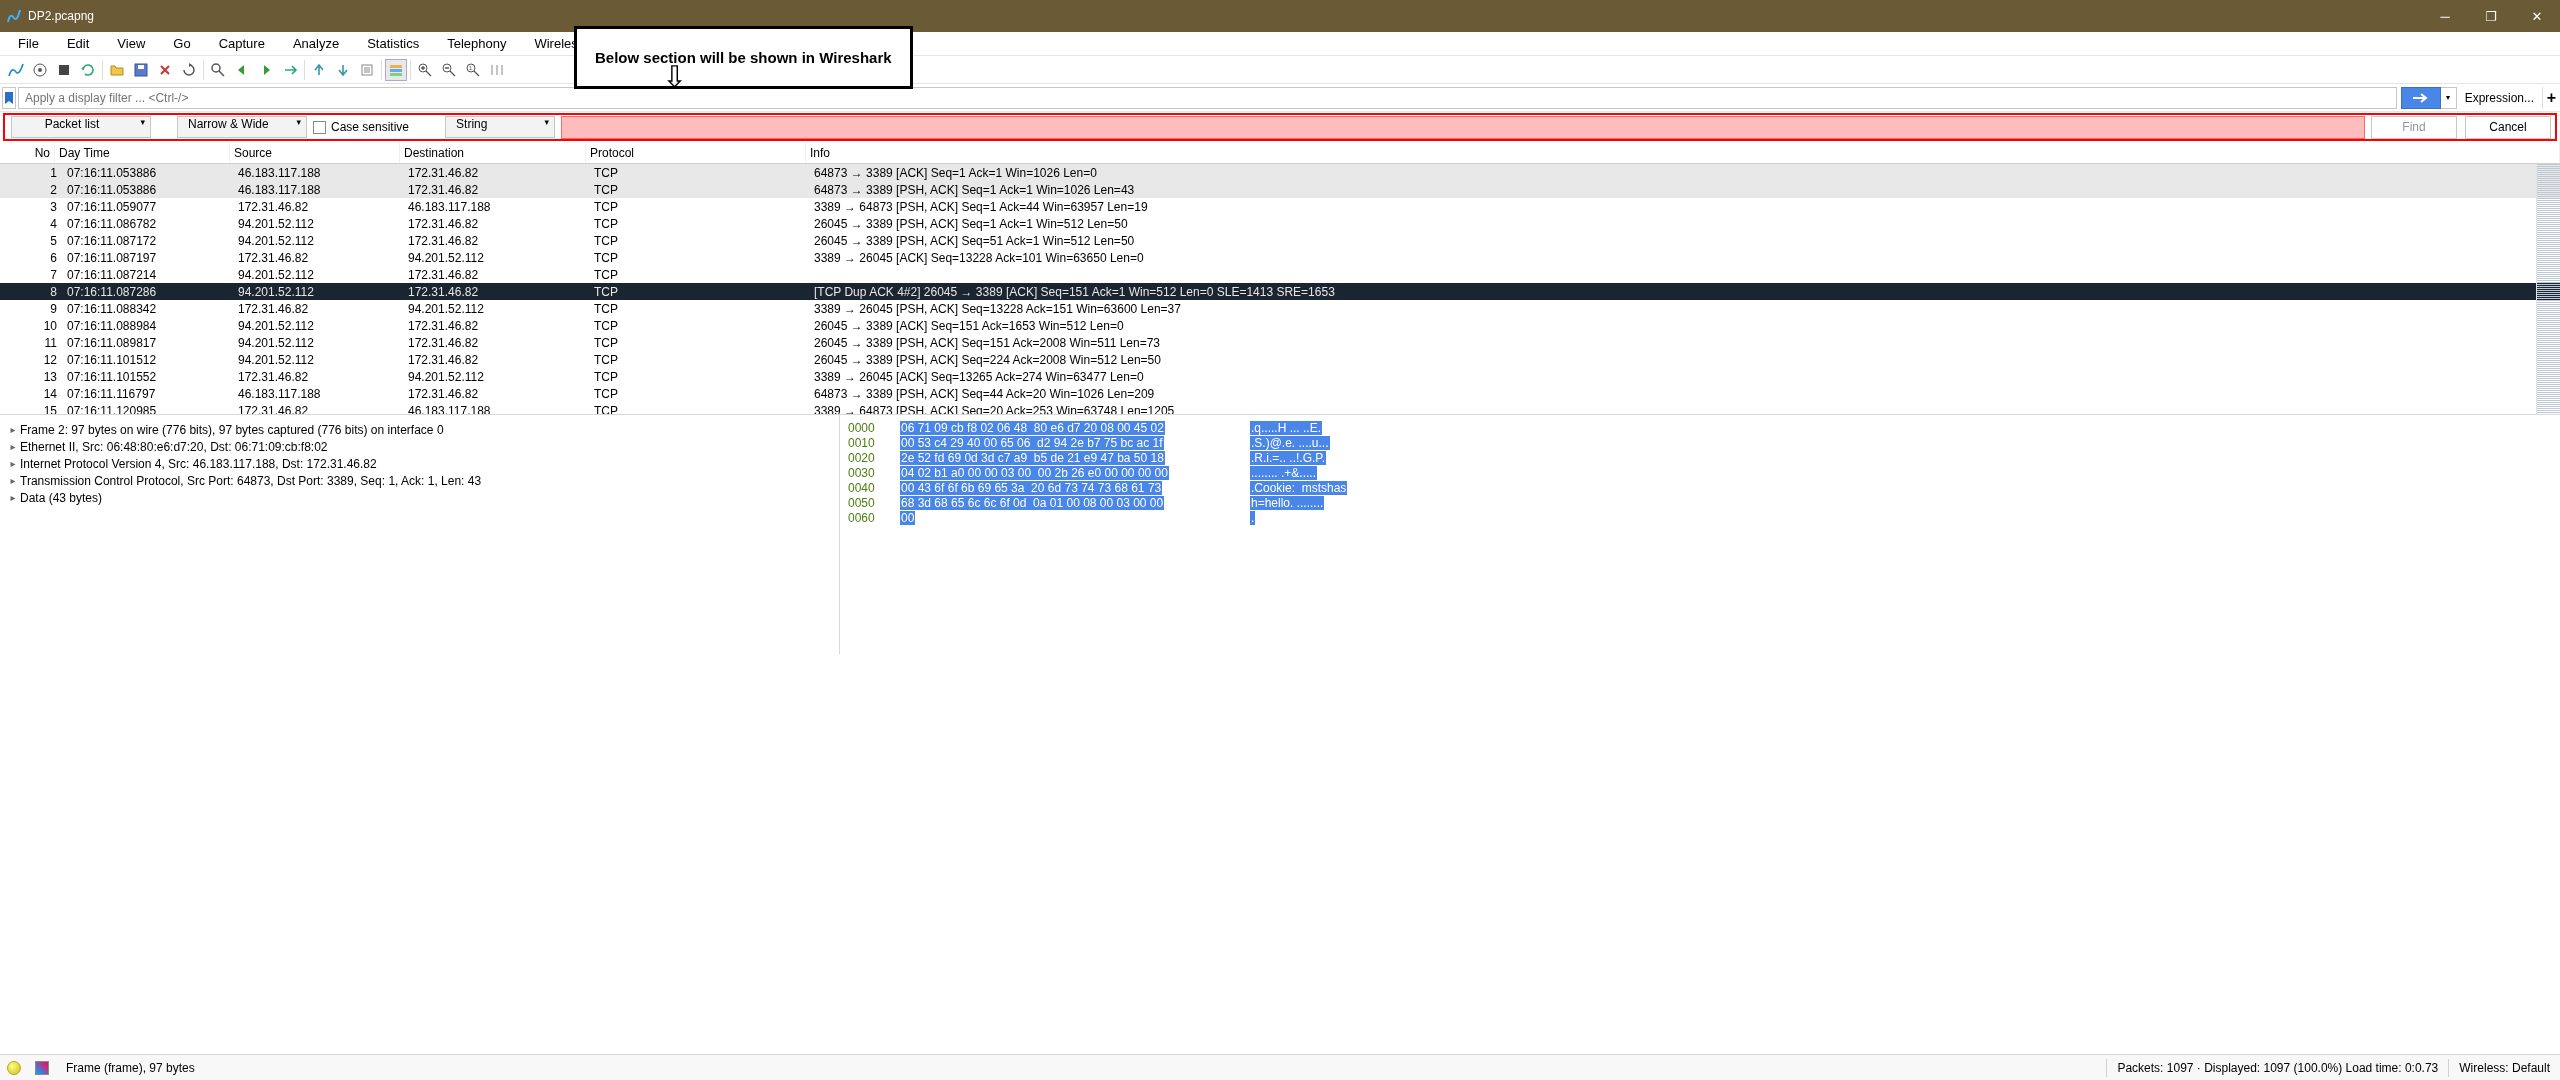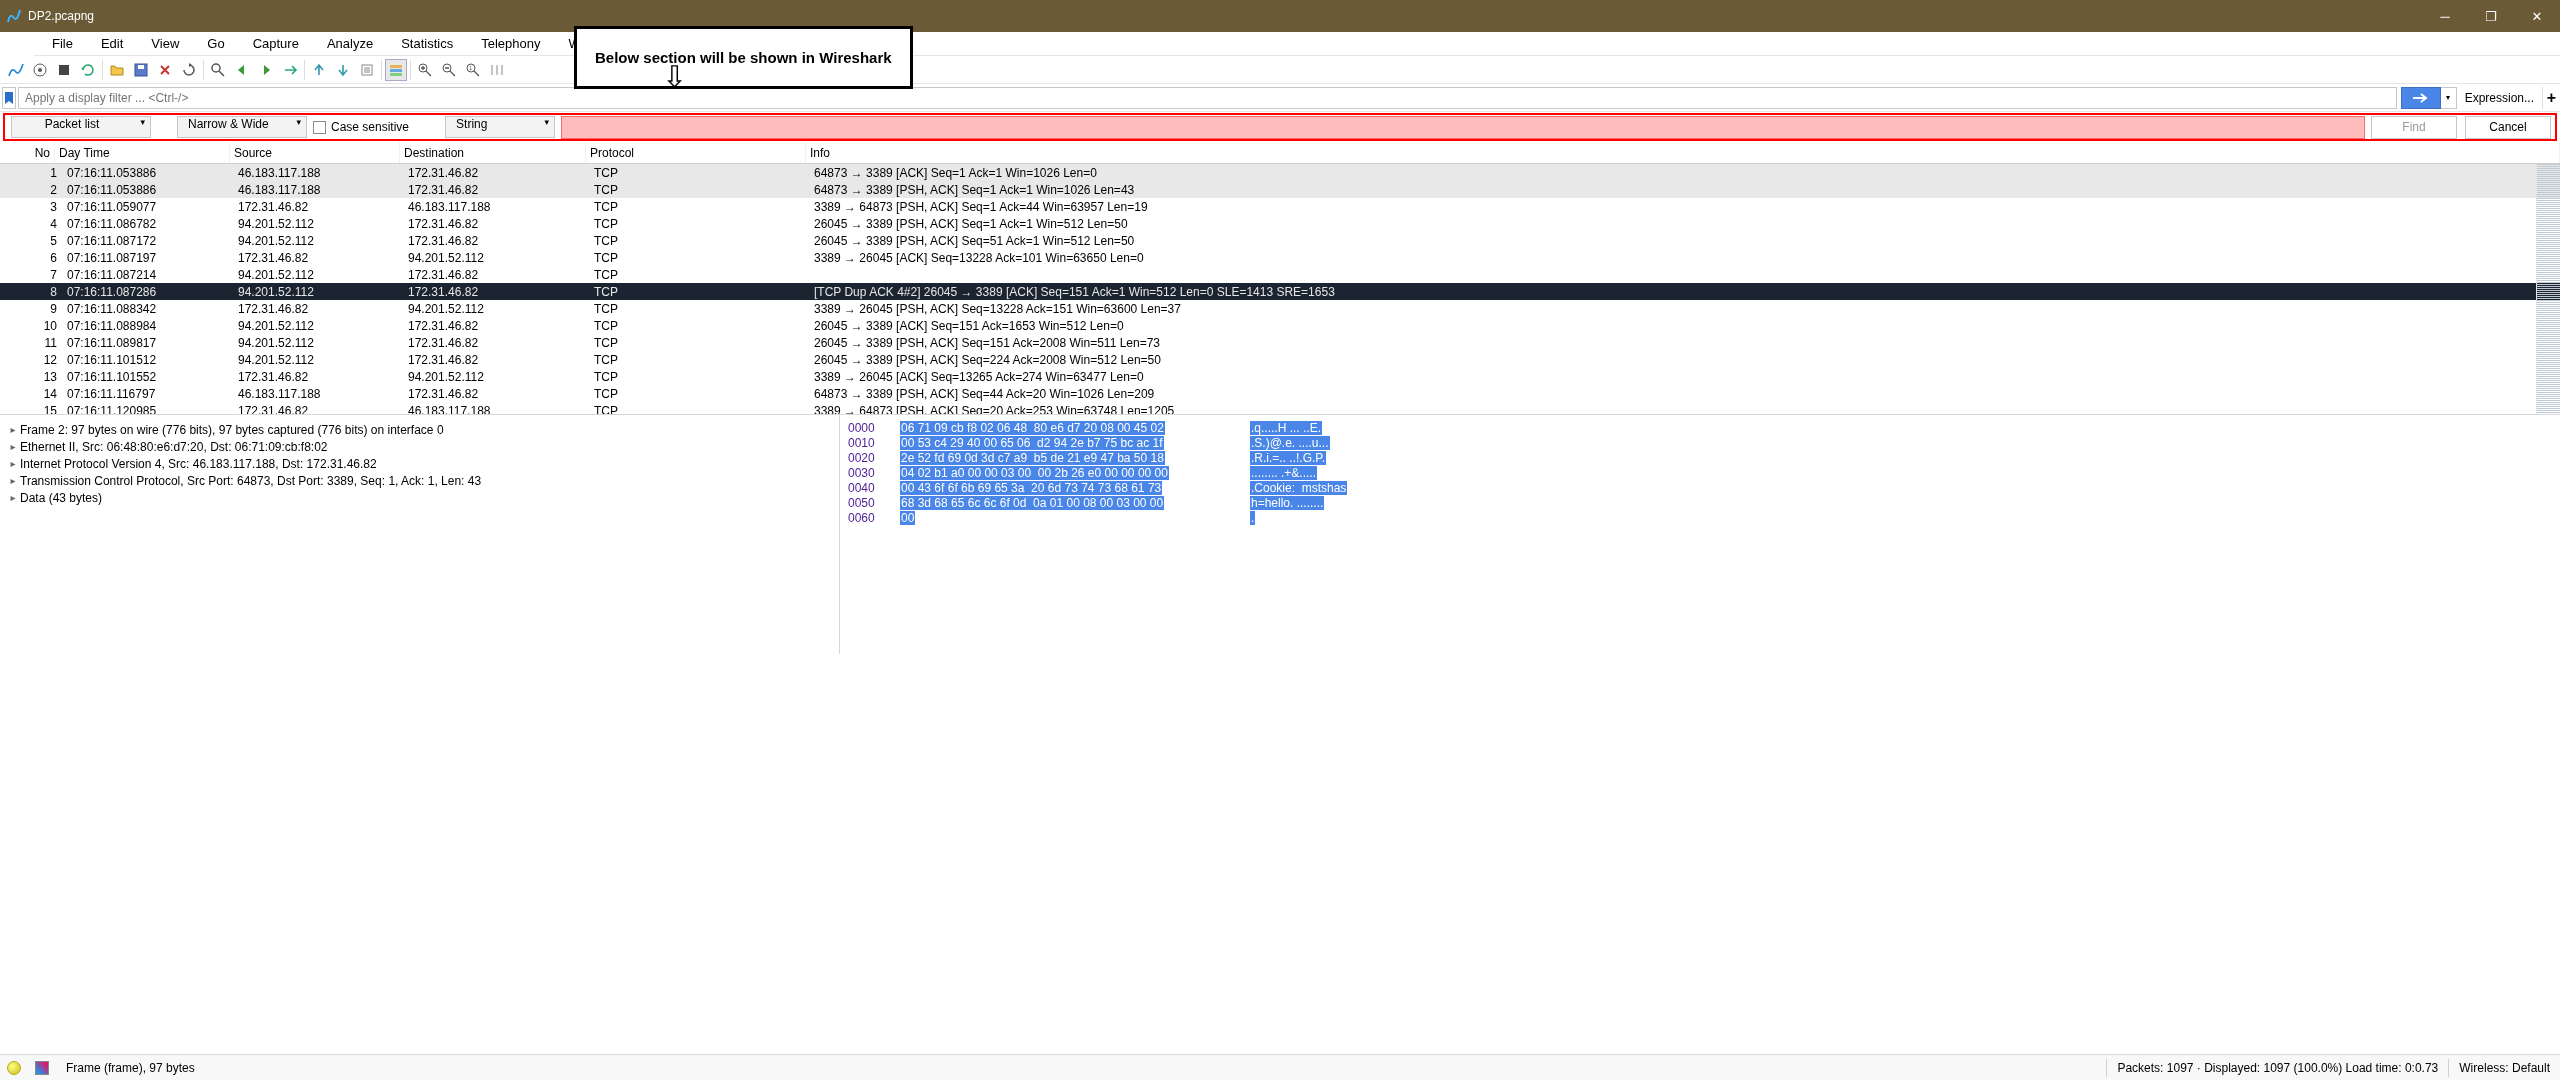--- a/index.html
+++ b/index.html
@@ -6,21 +6,21 @@
 body { width:2560px; height:1080px; background:#fff; overflow:hidden; }
 
 
 .titlebar { height:32px; background:#6b5a36; display:flex; align-items:center; color:#fff; font-size:12px; }
 .titlebar .fin-icon { width:16px; height:16px; margin:0 6px; }
 .titlebar .fin-icon svg { width:16px; height:16px; }
 .titlebar .spacer { flex:1; }
 .titlebar .win-btn { width:46px; height:26px; display:flex; align-items:center; justify-content:center; font-size:13px; color:#fff; }
 
 
-.menubar { height:24px; background:#fff; border-bottom:1px solid #e5e5e5; display:flex; align-items:center; padding-left:4px; font-size:13px;margin-left:34px; }
+.menubar { height:24px; background:#fff; border-bottom:1px solid #e5e5e5; display:flex; align-items:center; padding-left:4px; font-size:13px; }
 .menubar span { padding:2px 14px; cursor:default; display:inline-block; }
 
 
 .annotation-wrap { position:absolute; left:574px; top:26px; z-index:5; }
 .annotation-box { border:3px solid #000; background:#fff; padding:20px 18px; font-weight:700; font-size:15px; font-family:Liberation Sans, sans-serif; white-space:nowrap; }
 .annotation-arrow { position:absolute; left:88px; top:36px; font-size:30px; line-height:1; }
 
 
 .toolbar { height:28px; background:#fff; border-bottom:1px solid #e5e5e5; display:flex; align-items:center; padding:0 4px; gap:0; }
 .toolbar .tb { width:22px; height:22px; margin:0 1px; display:flex; align-items:center; justify-content:center; }
@@ -74,21 +74,21 @@
 .plist-gutter { width:8px; height:17px; }
 
 .plist-mini { position:absolute; right:0; top:0; width:24px; bottom:0; border-left:1px solid #e3e3e3; background-image:linear-gradient(#bfc9d4 0,#bfc9d4 1px,transparent 1px,transparent 2px); background-size:100% 2px; }
 
 
 .mid-split { display:flex; height:240px; border-top:1px solid #d8d8d8;}
 .tree-pane { width:840px; border-right:1px solid #d8d8d8; font-family:"Lucida Console",Monaco,monospace; font-size:12px; padding:6px 6px; overflow:hidden; }
 .tree-row { display:flex; align-items:center; height:17px; }
 .tree-row .chev { width:14px; text-align:center; font-size:10px; color:#666; }
 .hex-pane { flex:1; font-family:"Lucida Console",Monaco,monospace; font-size:12px; padding:6px 8px; display:flex; gap:10px; overflow:hidden;}
-.hex-off { width:42px; color:#4c1d95; }
+.hex-off { width:42px; color:#4d7c0f; }
 .hex-bytes { flex:0 0 340px; }
 .hex-ascii { flex:0 0 130px; }
 .hex-line { white-space:pre; height:15px; }
 .hlb { background:#4a86e8; color:#fff; padding:0 1px; }
 .hla { background:#4a86e8; color:#fff; padding:0 1px; }
 
 
 .flex-fill { flex:1; }
 body { display:flex; flex-direction:column; }
 

